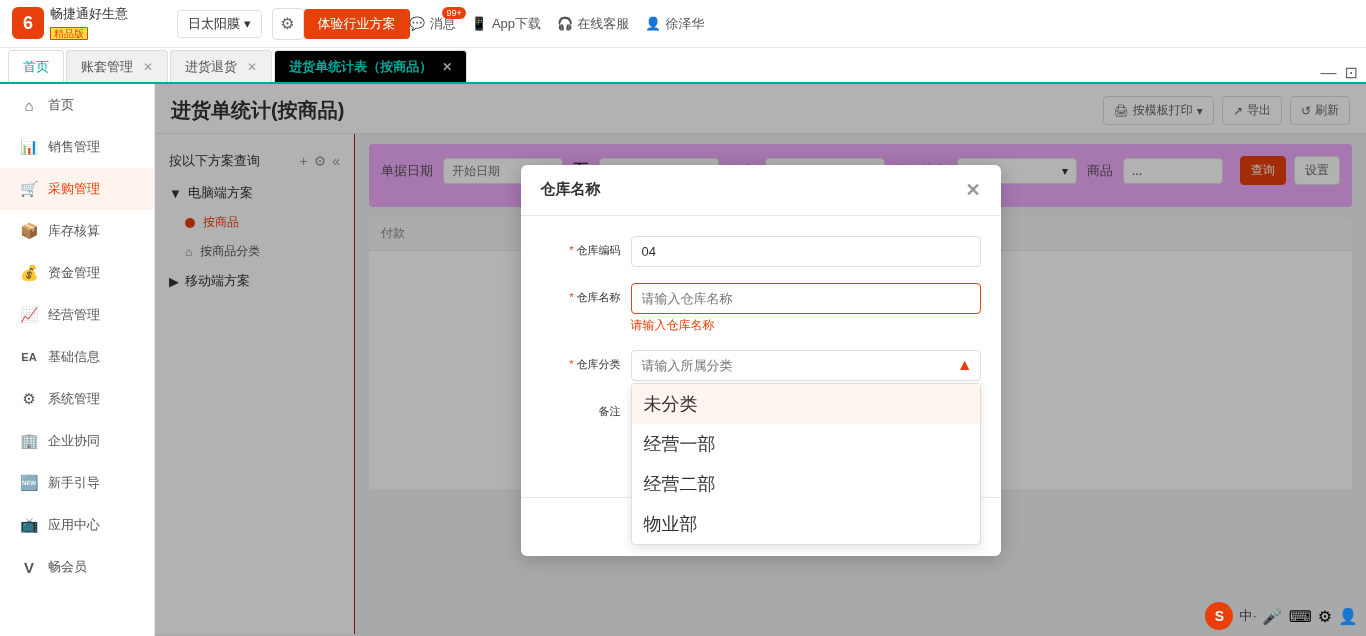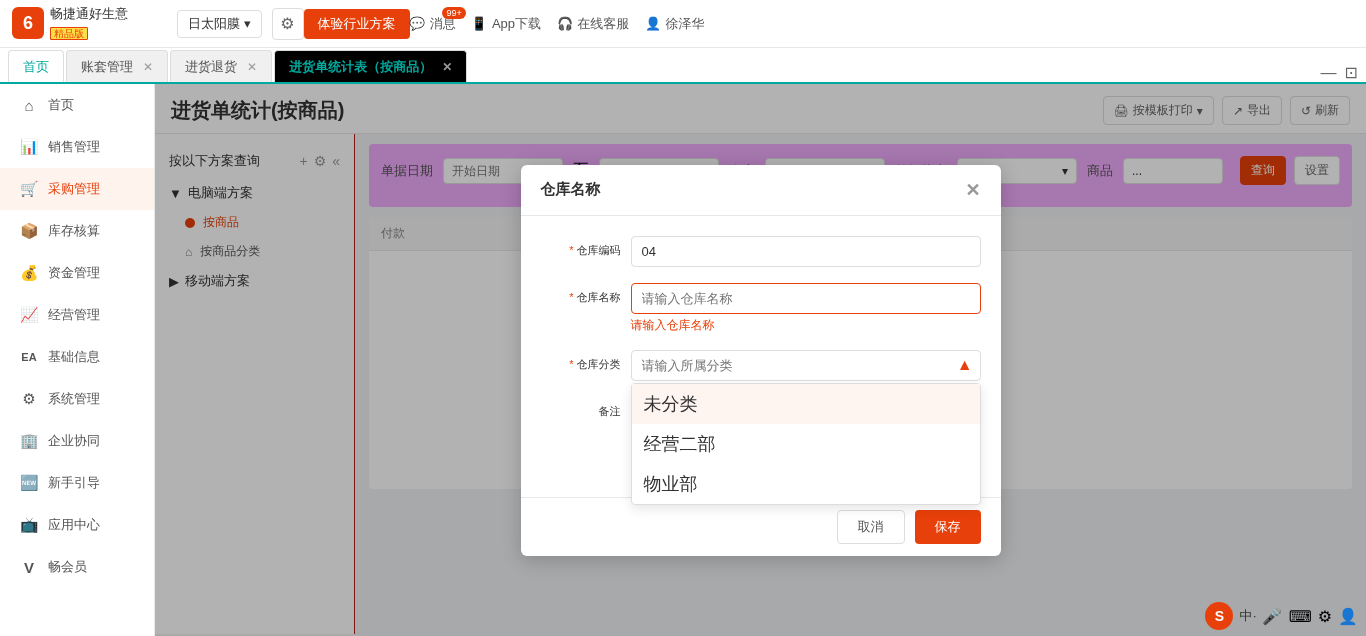--- a/index.html
+++ b/index.html
@@ -560,20 +560,23 @@
             <label class="form-label required">仓库分类</label>
             <div class="form-field category-input-wrap">
               <input class="category-input" type="text" placeholder="请输入所属分类" style="">
               <span class="category-toggle">▲</span>
               
               <div class="dropdown-list">
                 <div class="dropdown-item selected">
                   <span>未分类</span>
                 </div>
                 <div class="dropdown-item">
+                  <span>经营一部</span>
+                </div>
+                <div class="dropdown-item">
                   <span>经营二部</span>
                 </div>
                 <div class="dropdown-item">
                   <span>物业部</span>
                 </div>
               </div>
             </div>
           </div>
 
           <div class="form-row">

